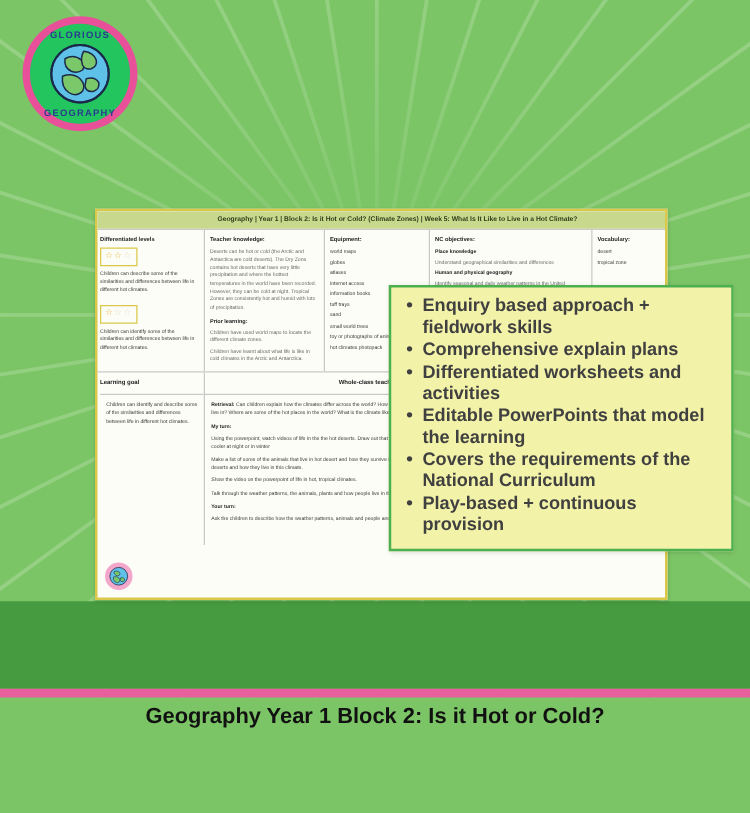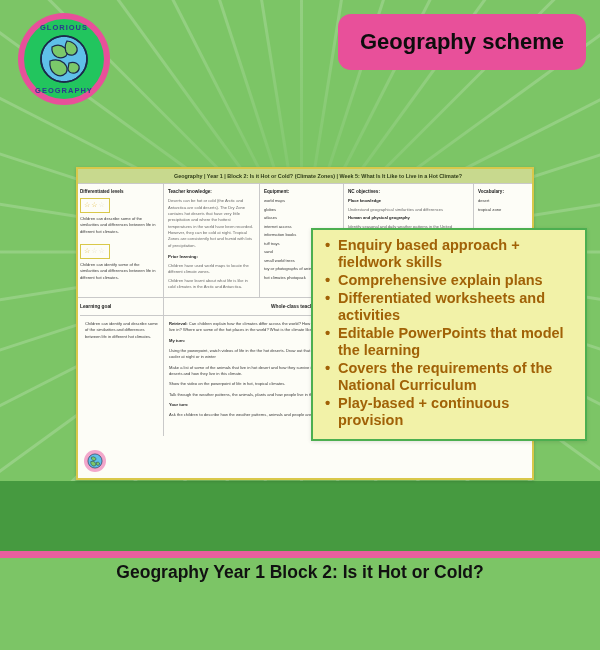--- a/index.html
+++ b/index.html
@@ -155,21 +155,21 @@
     background: #f2f2a8;
     border: 2px solid #4caf50;
     padding: 7px 10px 6px 12px;
     z-index: 6;
     box-shadow: 0 1px 4px rgba(0,0,0,0.12);
   }
   .callout ul { list-style: none; }
   .callout li {
     font-size: 14.5px;
     font-weight: bold;
-    color: #a16207;
+    color: #404040;
     line-height: 1.17;
     margin-bottom: 1px;
     padding-left: 13px;
     position: relative;
   }
   .callout li::before {
     content: "\2022";
     position: absolute; left: 0; top: -1px;
     font-size: 15px;
   }
@@ -257,21 +257,20 @@
           <path d="M29 8 q8 1 10 7 q1 5 -4 7 q-5 1 -7 -3 q-2 -6 1 -11z" fill="#7bc86a" stroke="#1b2a4a" stroke-width="1.2"></path>
           <path d="M12 28 q8 -3 14 2 q5 5 2 10 q-5 5 -11 1 q-6 -4 -5 -13z" fill="#7bc86a" stroke="#1b2a4a" stroke-width="1.2"></path>
           <path d="M31 30 q7 -2 10 3 q1 5 -4 7 q-6 1 -7 -4z" fill="#7bc86a" stroke="#1b2a4a" stroke-width="1.2"></path>
           <circle cx="26" cy="26" r="23" fill="none" stroke="#1b2a4a" stroke-width="1.6"></circle>
         </svg>
       </span>
       <span class="logo-text-bottom">GEOGRAPHY</span>
     </div>
   </div>
 
-  <div class="badge badge-scheme">Geography scheme</div>
 
   <div class="doc">
     <div class="doc-inner">
       <div class="doc-header">Geography | Year 1 | Block 2: Is it Hot or Cold? (Climate Zones) | Week 5: What Is It Like to Live in a Hot Climate?</div>
 
       <div class="doc-table">
         <div class="col c1">
           <div class="ch">Differentiated levels</div>
           <div class="lvl">
             <div class="stars">☆☆<span class="star-off">☆</span></div>

